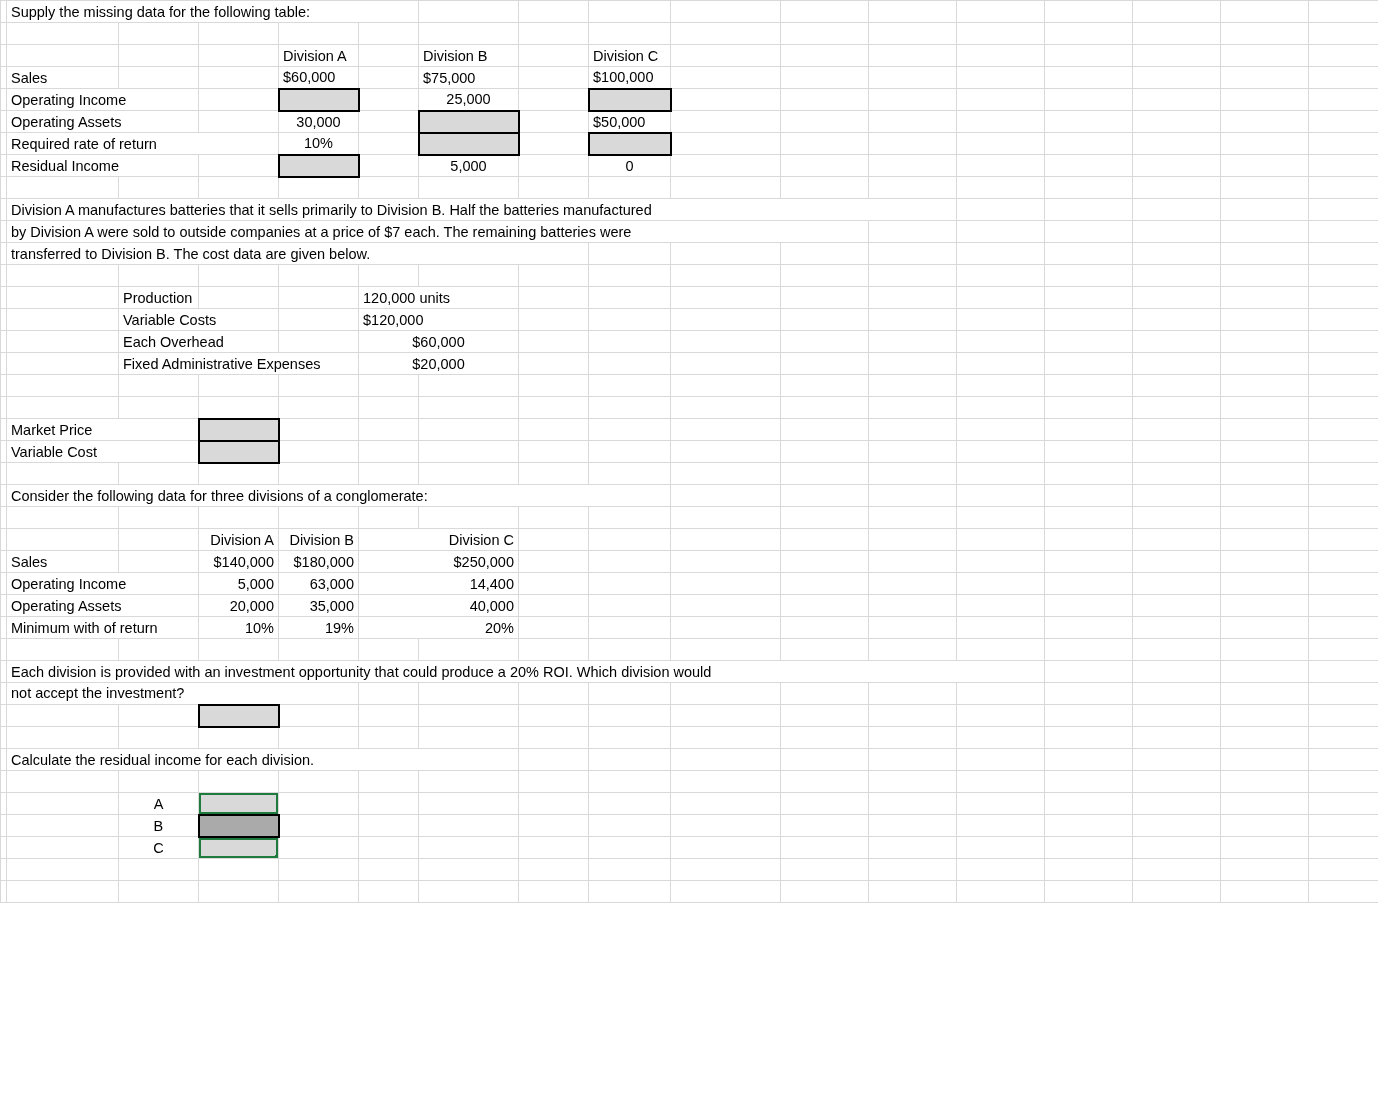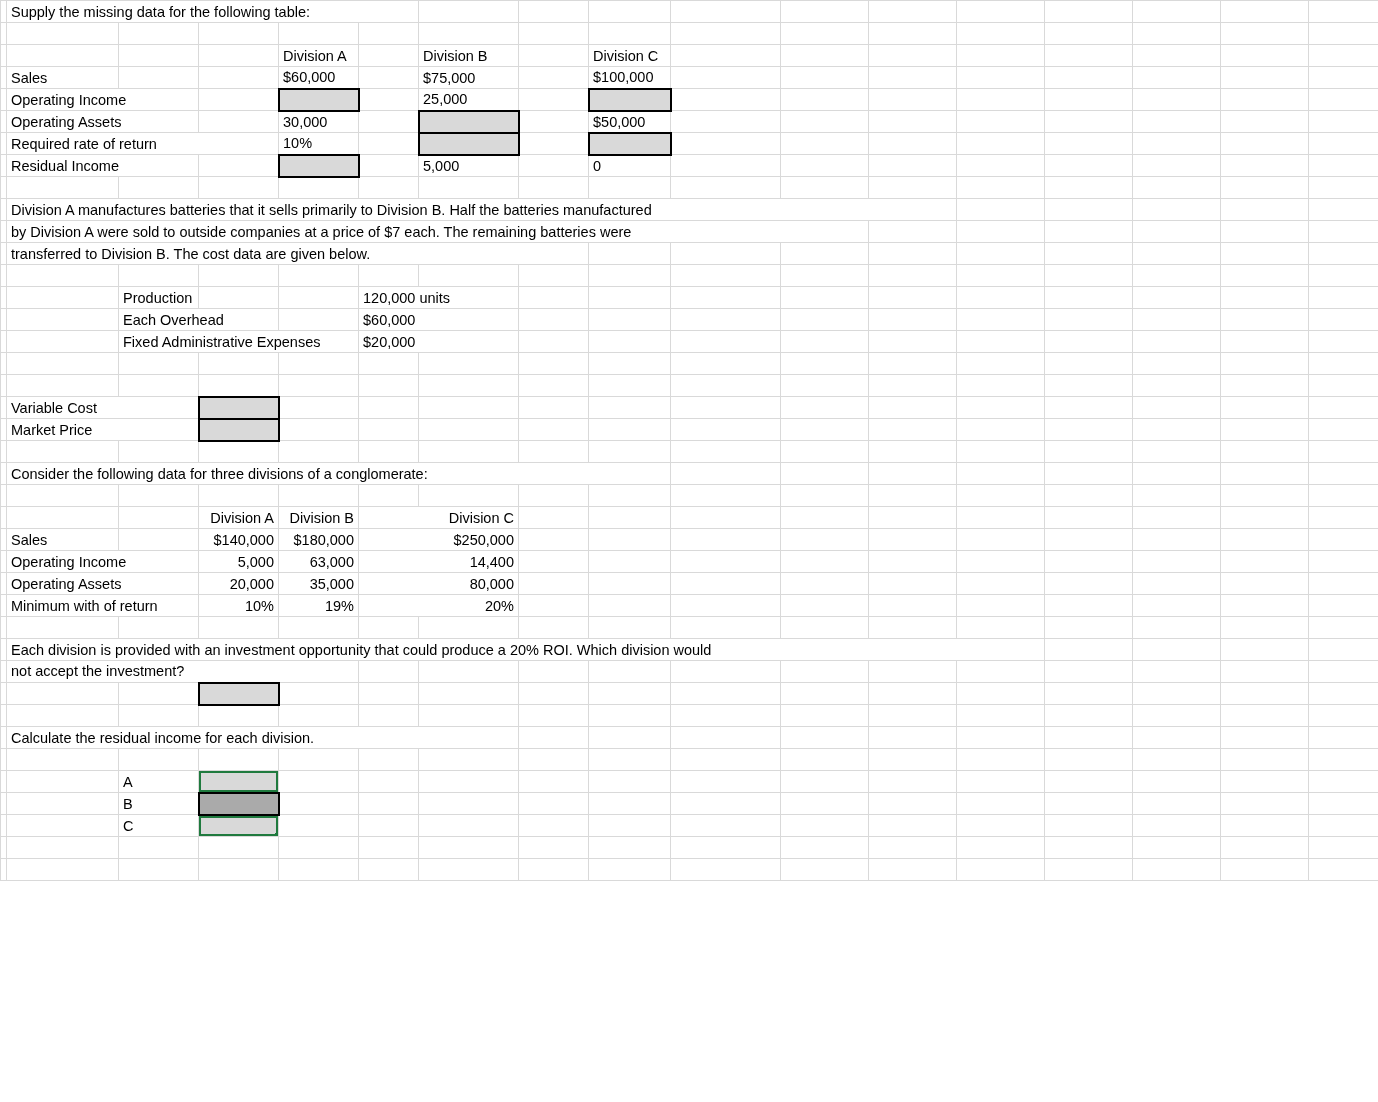--- a/index.html
+++ b/index.html
@@ -1,19 +1,19 @@
 <!DOCTYPE html>
 <html><head>
 <meta charset="utf-8">
 <style>
   html,body{margin:0;padding:0;font-family:Arial,Helvetica,sans-serif;font-size:14.5px;color:#000;background:#fff}
   table{border-collapse:collapse;table-layout:fixed;width:1378px}
   td{border:1px solid #d9d9d9;height:22px;padding:2px 4px;white-space:nowrap;overflow:hidden;vertical-align:middle;box-sizing:border-box}
   td.r{text-align:right}
-  td.c{text-align:left}
+  td.c{text-align:center}
   
   td.in-light{background:#d9d9d9;border:2px solid #000}
   td.in-dark{background:#aaa;border:2px solid #000}
   
   td.sel{background:#d9d9d9;box-shadow:inset 0 0 0 2px #1f7a3e;position:relative}
   td.sel.handle::after{content:"";position:absolute;right:-3px;bottom:-3px;width:6px;height:6px;background:#1f7a3e}
   
   col.w0{width:6px}
   col.w1{width:112px}   
   col.w2{width:80px}    
@@ -296,20 +296,37 @@
         <td></td>
         <td></td>
         <td></td>
         <td></td>
         <td></td>
         <td></td>
       </tr>
 <tr>
         <td></td>
         <td></td>
+        <td colspan="2">Variable Costs</td>
+        <td></td>
+        <td colspan="2">$120,000</td>
+        <td></td>
+        <td></td>
+        <td></td>
+        <td></td>
+        <td></td>
+        <td></td>
+        <td></td>
+        <td></td>
+        <td></td>
+        <td></td>
+      </tr>
+<tr>
+        <td></td>
+        <td></td>
         <td colspan="2">Each Overhead</td>
         <td></td>
         <td colspan="2" class="c">$60,000</td>
         <td></td>
         <td></td>
         <td></td>
         <td></td>
         <td></td>
         <td></td>
         <td></td>
@@ -368,39 +385,39 @@
         <td></td>
         <td></td>
         <td></td>
         <td></td>
         <td></td>
         <td></td>
         <td></td>
       </tr>
 <tr>
         <td></td>
+        <td colspan="2">Market Price</td>
+        <td class="in-light"></td>
+        <td></td>
+        <td></td>
+        <td></td>
+        <td></td>
+        <td></td>
+        <td></td>
+        <td></td>
+        <td></td>
+        <td></td>
+        <td></td>
+        <td></td>
+        <td></td>
+        <td></td>
+      </tr>
+<tr>
+        <td></td>
         <td colspan="2">Variable Cost</td>
-        <td class="in-light"></td>
-        <td></td>
-        <td></td>
-        <td></td>
-        <td></td>
-        <td></td>
-        <td></td>
-        <td></td>
-        <td></td>
-        <td></td>
-        <td></td>
-        <td></td>
-        <td></td>
-        <td></td>
-      </tr>
-<tr>
-        <td></td>
-        <td colspan="2">Market Price</td>
         <td class="in-light"></td>
         <td></td>
         <td></td>
         <td></td>
         <td></td>
         <td></td>
         <td></td>
         <td></td>
         <td></td>
         <td></td>
@@ -516,21 +533,21 @@
         <td></td>
         <td></td>
         <td></td>
       </tr>
 
 <tr>
 <td></td>
         <td colspan="2">Operating Assets</td>
 <td class="r">20,000</td>
 <td class="r">35,000</td>
-<td colspan="2" class="r">80,000</td>
+<td colspan="2" class="r">40,000</td>
 <td></td>
         <td></td>
         <td></td>
         <td></td>
         <td></td>
         <td></td>
         <td></td>
         <td></td>
         <td></td>
         <td></td>

